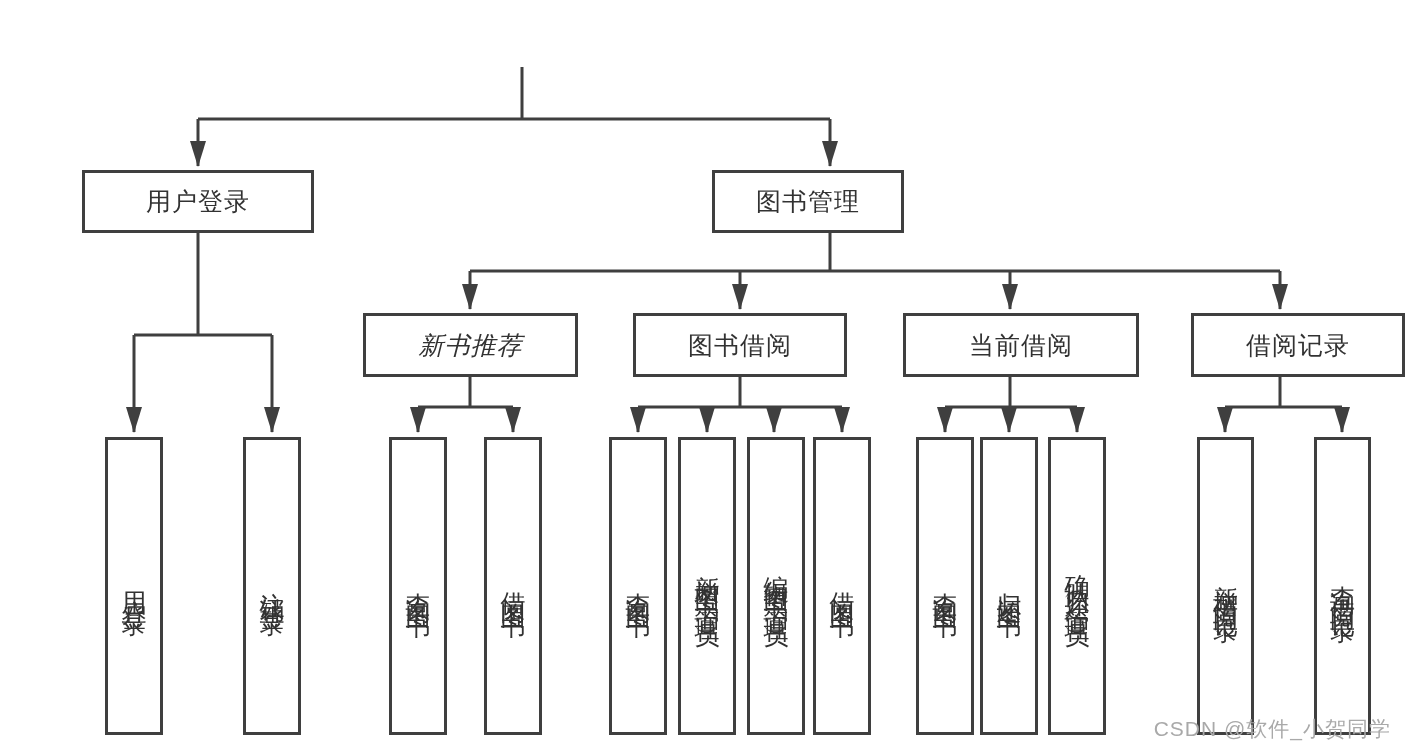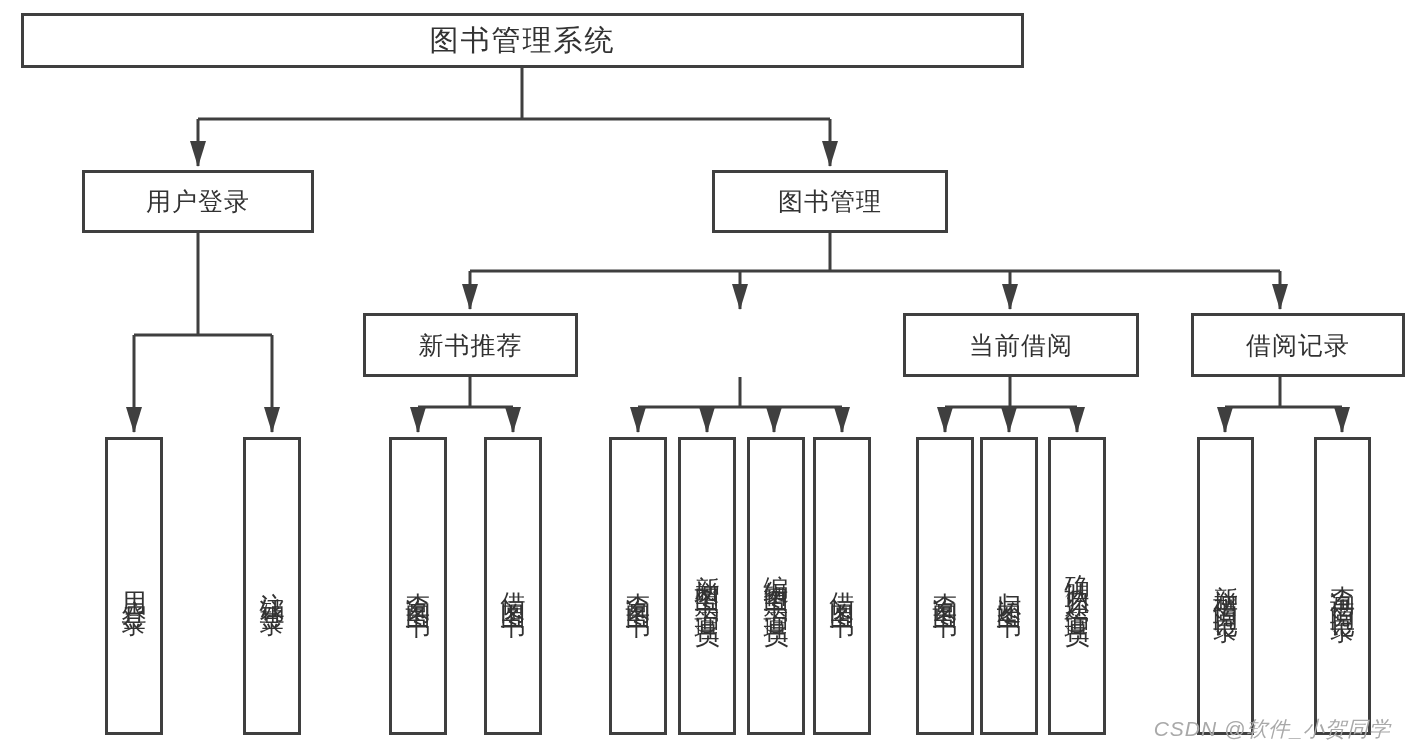--- a/index.html
+++ b/index.html
@@ -45,21 +45,20 @@
     white-space: nowrap;
   }
   .watermark {
     position: absolute;
     right: 14px;
     bottom: 4px;
     font-size: 21px;
     color: #a9a9a9;
     z-index: 3;
     letter-spacing: 1px;
-    font-style: italic;
   }
 </style>
 </head>
 <body>
 
 <div class="stage">
 
   <svg class="wires" width="1405" height="747" viewBox="0 0 1405 747">
     <defs>
       <marker id="ah" markerUnits="userSpaceOnUse" markerWidth="28" markerHeight="20" refX="25" refY="9" orient="auto">
@@ -97,26 +96,26 @@
 
       <line x1="945" y1="407" x2="945" y2="432" marker-end="url(#ah)"></line>
       <line x1="1009" y1="407" x2="1009" y2="432" marker-end="url(#ah)"></line>
       <line x1="1077" y1="407" x2="1077" y2="432" marker-end="url(#ah)"></line>
 
       <line x1="1225" y1="407" x2="1225" y2="432" marker-end="url(#ah)"></line>
       <line x1="1342" y1="407" x2="1342" y2="432" marker-end="url(#ah)"></line>
     </g>
   </svg>
 
-  <div class="box title" style="left:21px; top:13px; width:1003px; height:55px;">图书管理系统</div>
 
   <div class="box h" style="left:82px; top:170px; width:232px; height:63px;">用户登录</div>
-  <div class="box h" style="left:712px; top:170px; width:236px; height:63px;">图书管理</div>
+  <div class="box h" style="left:712px; top:170px; width:192px; height:63px;">图书管理</div>
 
-  <div class="box h" style="left:363px; top:313px; width:215px; height:64px;">新书推荐</div>
+  <div class="box h" style="left:363px; top:313px; width:215px; height:64px;font-style:italic;">新书推荐</div>
+  <div class="box h" style="left:633px; top:313px; width:214px; height:64px;">图书借阅</div>
   <div class="box h" style="left:903px; top:313px; width:236px; height:64px;">当前借阅</div>
   <div class="box h" style="left:1173px; top:313px; width:214px; height:64px;margin-left:18px;">借阅记录</div>
 
   <div class="box v" style="left:105px; top:437px; width:58px; height:298px;">用户登录</div>
   <div class="box v" style="left:243px; top:437px; width:58px; height:298px;">注销登录</div>
 
   <div class="box v" style="left:389px; top:437px; width:58px; height:298px;">查询图书</div>
   <div class="box v" style="left:484px; top:437px; width:58px; height:298px;">借阅图书</div>
 
   <div class="box v" style="left:609px; top:437px; width:58px; height:298px;">查询图书</div>

